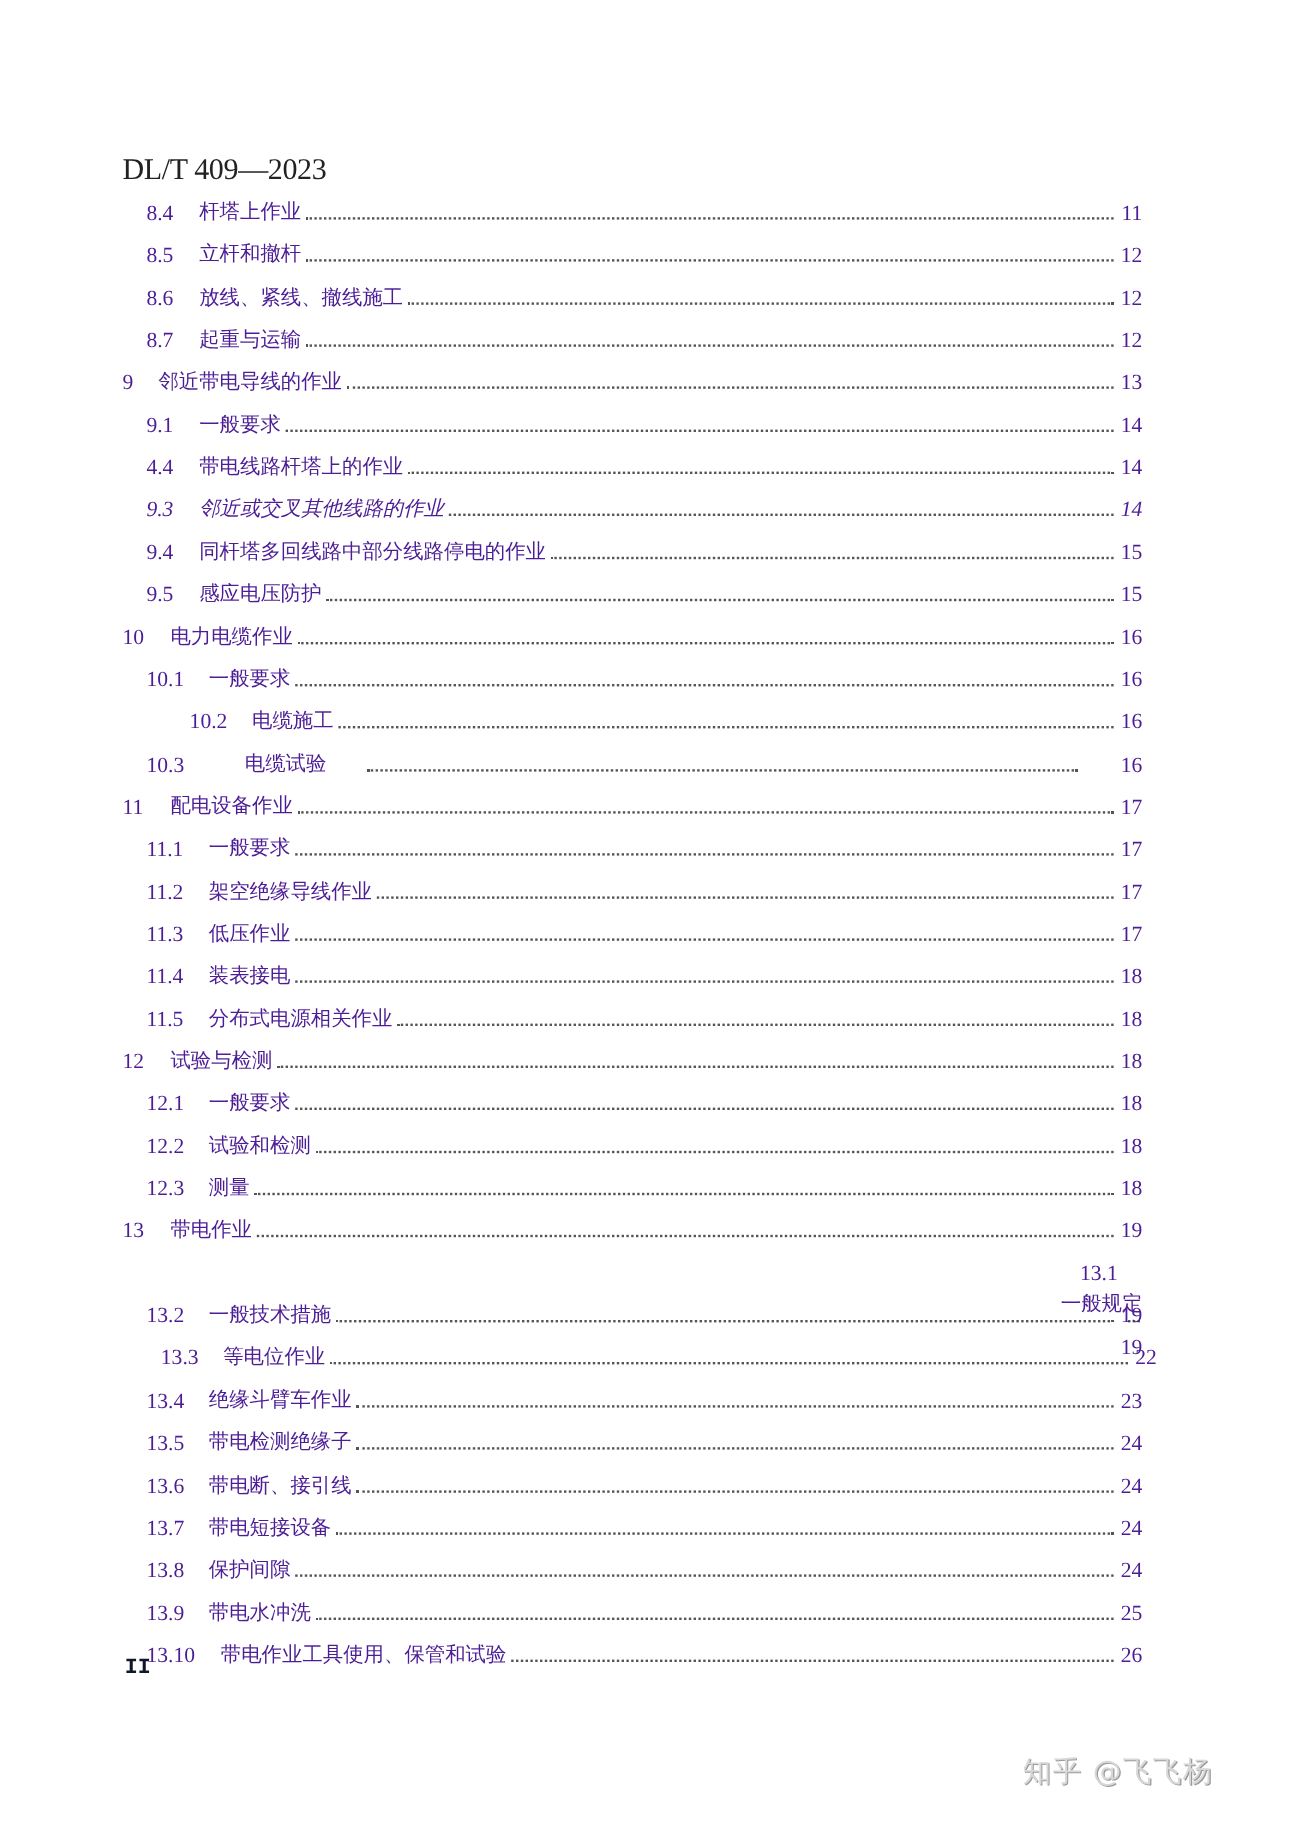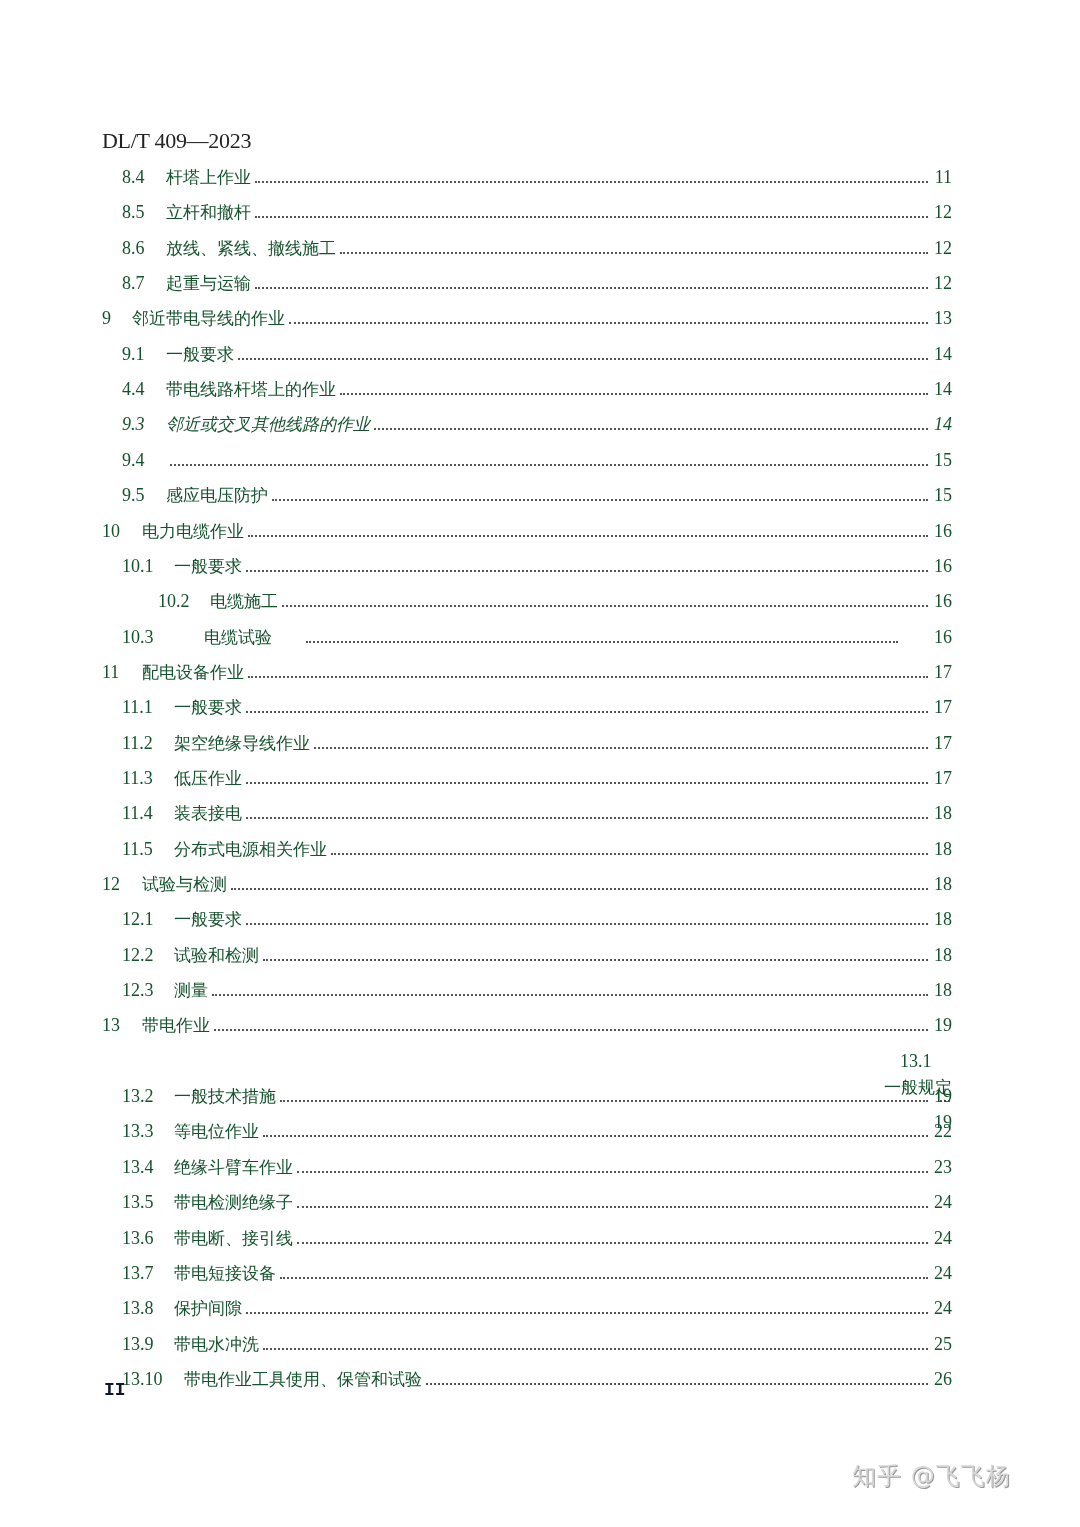--- a/index.html
+++ b/index.html
@@ -1,27 +1,27 @@
 <!DOCTYPE html>
 <html><head>
 <meta charset="utf-8">
 <style>
   html, body { margin: 0; padding: 0; }
   body {
     width: 1080px; height: 1527px; background: #ffffff; position: relative; overflow: hidden;
     font-family: "DejaVu Serif", "Liberation Serif", serif; color: #1a1a1a;
   }
   .page-header {
-    position: absolute; left: 102px; top: 128px; font-size: 22px; letter-spacing: -0.3px;
+    position: absolute; left: 102px; top: 128px; font-size: 25px; letter-spacing: -0.3px;
     font-family: "Liberation Serif", "DejaVu Serif", serif; color: #222;
   }
   .toc { position: absolute; left: 0; top: 0; width: 1080px; }
   .toc-row {
     position: absolute; height: 26px; display: flex; align-items: flex-end;
-    font-size: 18px; line-height: 26px; color: #14532d;
+    font-size: 18px; line-height: 26px; color: #4c1d95;
   }
   .toc-row .num { font-family: "Liberation Serif", "DejaVu Serif", serif; font-size: 18px; white-space: nowrap; }
   .toc-row .title { white-space: nowrap; font-family: "DejaVu Sans", sans-serif; font-size: 17px; }
   .toc-row .leader {
     flex: 1; margin: 0 2px 7px 4px; border-bottom: 2px dotted #555; height: 1px; min-width: 10px;
   }
   .toc-row .page {
     font-family: "Liberation Serif", "DejaVu Serif", serif; font-size: 18px; width: 22px; text-align: right;
   }
   .footer-page {
@@ -82,20 +82,21 @@
       <span class="page">14</span>
     </div>
     <div class="toc-row" style="left: 122px; width: 830px; top: 411px; font-style: italic;">
       <span class="num" style="width: 44px;">9.3</span>
       <span class="title">邻近或交叉其他线路的作业</span>
       <span class="leader"></span>
       <span class="page">14</span>
     </div>
     <div class="toc-row" style="left: 122px; width: 830px; top: 447px;">
       <span class="num" style="width: 44px;">9.4</span>
+      <span class="title">同杆塔多回线路中部分线路停电的作业</span>
       <span class="leader"></span>
       <span class="page">15</span>
     </div>
     <div class="toc-row" style="left: 122px; width: 830px; top: 482px;">
       <span class="num" style="width: 44px;">9.5</span>
       <span class="title">感应电压防护</span>
       <span class="leader"></span>
       <span class="page">15</span>
     </div>
     <div class="toc-row" style="left: 102px; width: 850px; top: 518px;">
@@ -193,21 +194,21 @@
       <span class="title">一般规定</span>
       <span class="leader"></span>
       <span class="page">19</span>
     </div>
     <div class="toc-row" style="left: 122px; width: 830px; top: 1083px;">
       <span class="num" style="width: 52px;">13.2</span>
       <span class="title">一般技术措施</span>
       <span class="leader"></span>
       <span class="page">19</span>
     </div>
-    <div class="toc-row" style="left: 122px; width: 830px; top: 1118px;">
+    <div class="toc-row" style="left: 134px; width: 830px; top: 1118px;">
       <span class="num" style="width: 52px;">13.3</span>
       <span class="title">等电位作业</span>
       <span class="leader"></span>
       <span class="page">22</span>
     </div>
     <div class="toc-row" style="left: 122px; width: 830px; top: 1154px;">
       <span class="num" style="width: 52px;">13.4</span>
       <span class="title">绝缘斗臂车作业</span>
       <span class="leader"></span>
       <span class="page">23</span>

